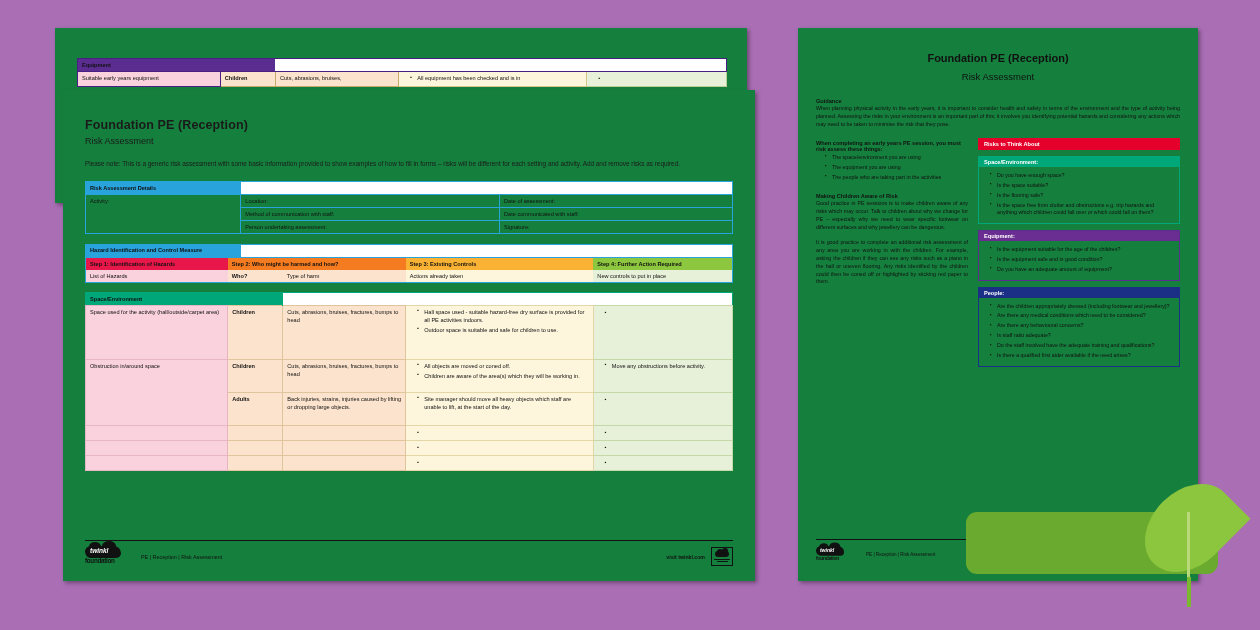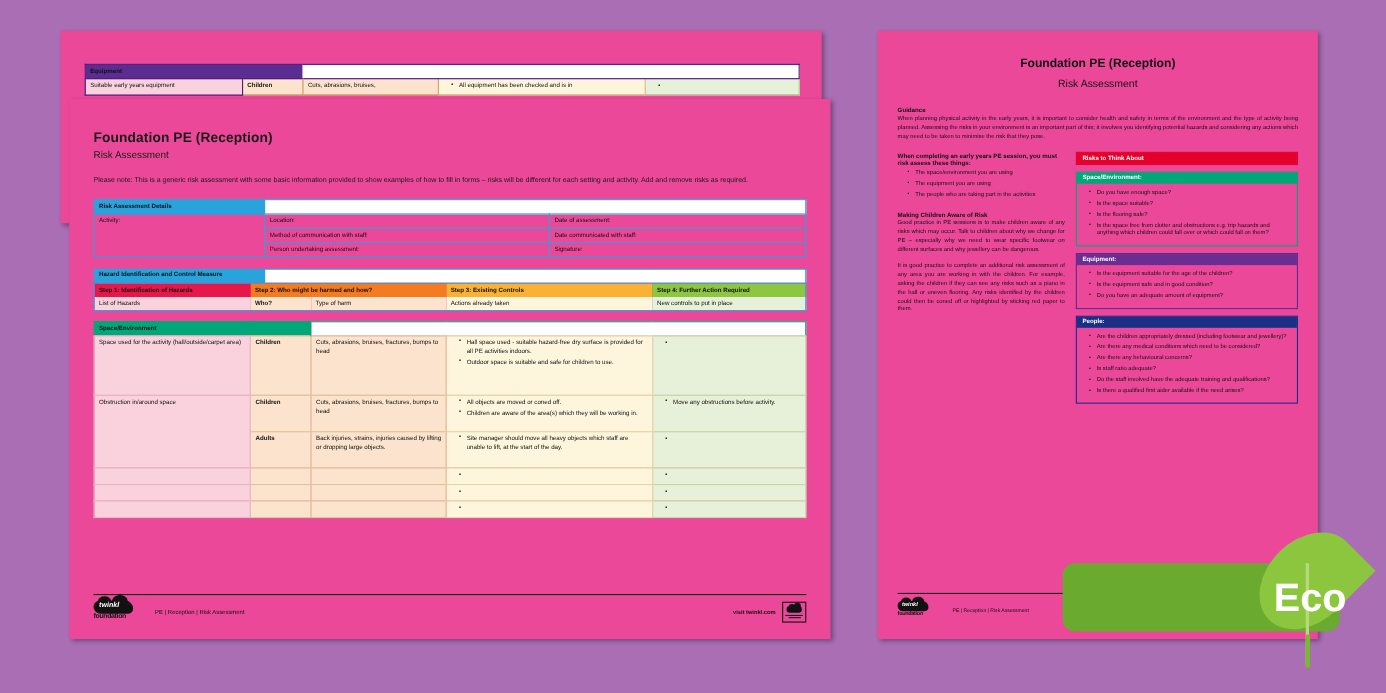--- a/index.html
+++ b/index.html
@@ -9,21 +9,21 @@
     background:#a96eb4;
     font-family:"Liberation Sans", sans-serif;
     overflow:hidden;
     position:relative;
   }
 
   
   #page1-wrap { position:absolute; left:55px; top:28px; width:700px; height:553px; }
 
   .sheet {
-    background:#ec4899;
+    background:#15803d;
     box-shadow:2px 2px 4px rgba(0,0,0,.35);
   }
 
   
   #backsheet {
     position:absolute; left:0; top:0; width:692px; height:175px;
     overflow:hidden;
   }
   #backsheet .bs-inner { padding:30px 20px 0 22px; }
 
@@ -473,14 +473,13 @@
     </div>
     <div class="foot-txt">PE | Reception | Risk Assessment</div>
   </div>
 </div>
 
 <div id="eco">
   <div class="eco-pill"></div>
   <div class="eco-leaf"></div>
   <div class="eco-stem"></div>
   <div class="eco-stem2"></div>
-  <div class="eco-word2">Eco</div>
 </div>
 
 </body></html>

